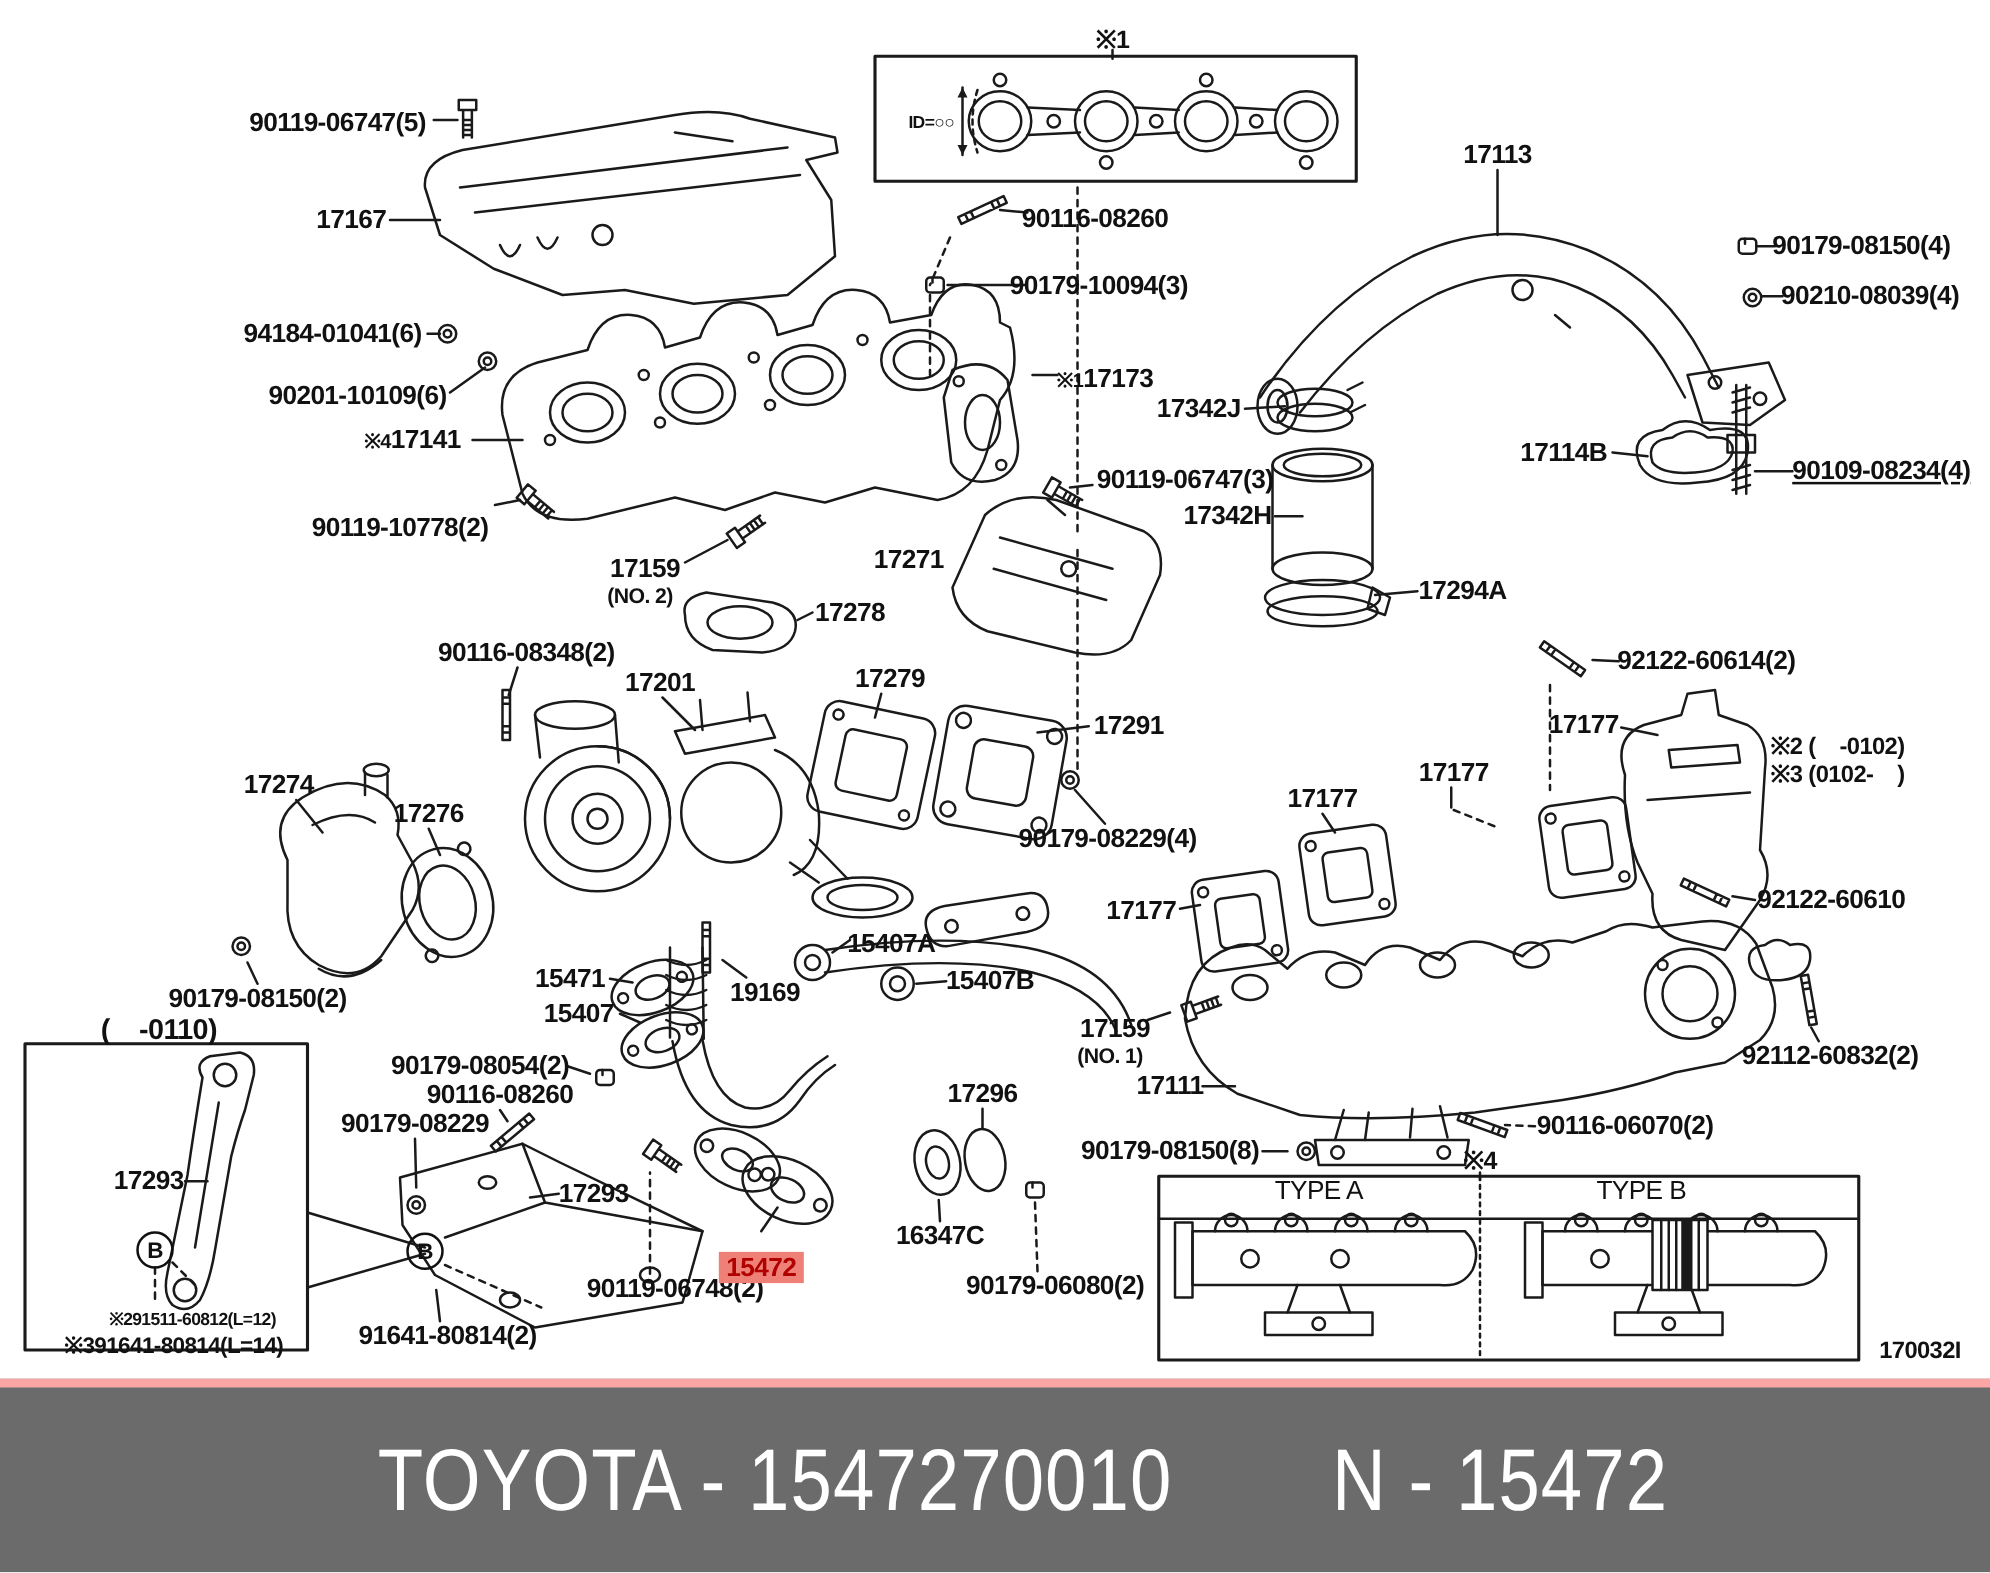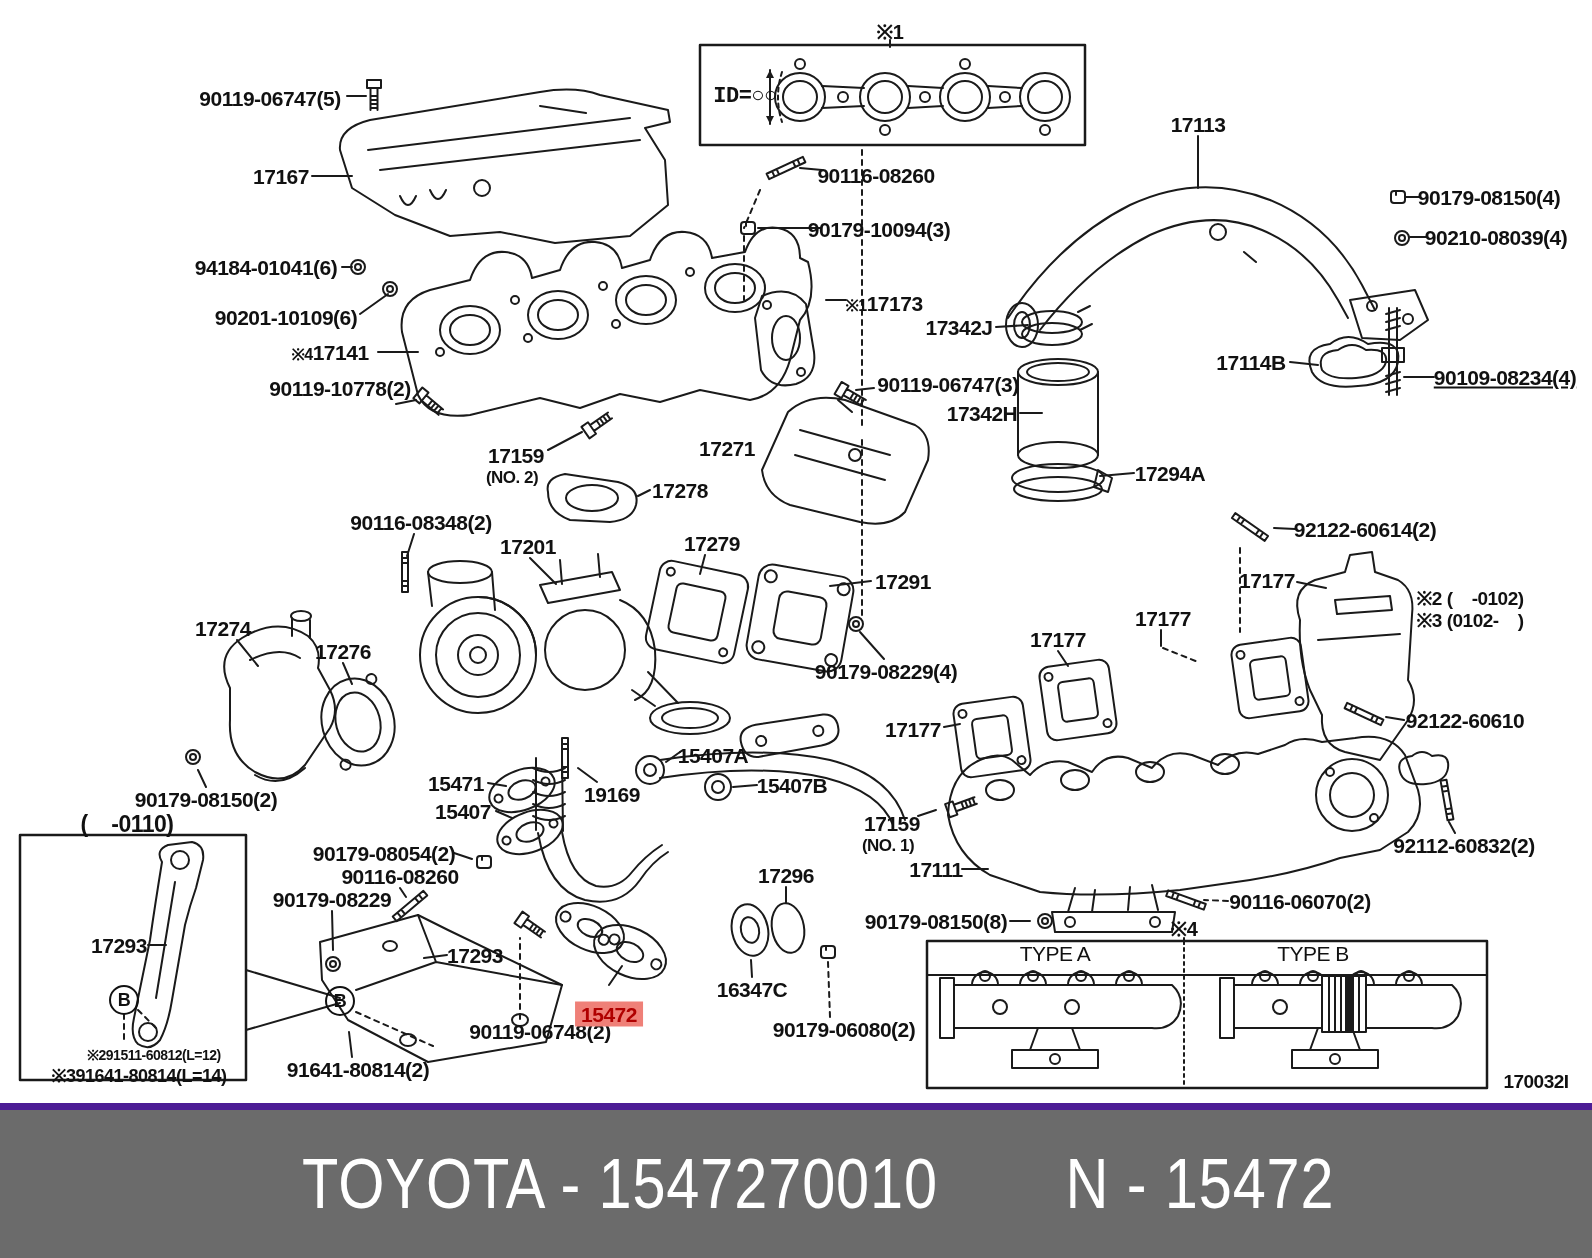--- a/index.html
+++ b/index.html
@@ -7,21 +7,21 @@
         font-family:"Liberation Sans",sans-serif;}
   #art{position:absolute;left:0;top:0;}
   #labels{position:absolute;left:0;top:0;width:1592px;height:1103px;}
   .lbl{position:absolute;transform:translate(-50%,-50%);white-space:nowrap;
        font-weight:bold;font-size:21px;line-height:1;color:#111;letter-spacing:-0.5px;}
   .lbl .pre{font-size:16px;}
   .lbl.circ{border:2px solid #111;border-radius:50%;width:26px;height:26px;
             line-height:26px;text-align:center;padding:0;}
   .lbl.hl{background:#ef8078;color:#b00000;padding:2px 6px;margin-top:16px;}
   #banner{position:absolute;left:0;top:1103px;width:1592px;height:155px;
-          background:#6b6b6b;border-top:7px solid #4c1d95;box-sizing:border-box;}
+          background:#6b6b6b;border-top:7px solid #fca5a5;box-sizing:border-box;}
   .bantext{position:absolute;top:50%;transform:translate(-50%,-50%) scaleX(0.85);
            color:#fff;font-size:70px;font-weight:400;letter-spacing:1px;
            font-family:"Liberation Sans",sans-serif;white-space:nowrap;}
 </style>
 </head>
 <body>
 
 <div id="page">
 
   <svg id="art" width="1592" height="1103" viewBox="0 0 1592 1103" stroke="#1a1a1a" stroke-width="2" fill="none" stroke-linecap="round" stroke-linejoin="round">
@@ -383,37 +383,37 @@
                M1163,648 L1198,662 M356,1012 L433,1046 M138,1010 L158,1030 M124,1014 L124,1044
                M520,1019 L520,938 M830,1017 L828,962 M1228,901 L1204,900
                M760,190 L744,228 M744,236 L744,300"></path>
     </g>
   </svg>
 
   <div id="labels">
       <div class="lbl" style="left: 270px; top: 98px;">90119-06747(5)</div>
       <div class="lbl" style="left: 281px; top: 176px;">17167</div>
       <div class="lbl" style="left: 890px; top: 32px; font-size: 20px;">※1</div>
-      <div class="lbl" style="left: 745px; top: 97px; font-size: 22px; font-family: Liberation Mono, monospace;">ID=○○</div>
+      <div class="lbl" style="left: 745px; top: 97px; font-size: 14px;">ID=○○</div>
       <div class="lbl" style="left: 1198px; top: 124px;">17113</div>
       <div class="lbl" style="left: 1489px; top: 197px;">90179-08150(4)</div>
       <div class="lbl" style="left: 1496px; top: 237px;">90210-08039(4)</div>
       <div class="lbl" style="left: 1251px; top: 362px;">17114B</div>
       <div class="lbl" style="left: 1505px; top: 377px; text-decoration: underline;">90109-08234(4)</div>
       <div class="lbl" style="left: 959px; top: 327px;">17342J</div>
       <div class="lbl" style="left: 948px; top: 384px;">90119-06747(3)</div>
       <div class="lbl" style="left: 982px; top: 413px; text-align: center;">17342H</div>
       <div class="lbl" style="left: 1170px; top: 473px;">17294A</div>
       <div class="lbl" style="left: 876px; top: 175px;">90116-08260</div>
       <div class="lbl" style="left: 879px; top: 229px;">90179-10094(3)</div>
       <div class="lbl" style="left: 884px; top: 303px;"><span class="pre">※1</span>17173</div>
       <div class="lbl" style="left: 266px; top: 267px;">94184-01041(6)</div>
       <div class="lbl" style="left: 286px; top: 317px;">90201-10109(6)</div>
       <div class="lbl" style="left: 330px; top: 352px;"><span class="pre">※4</span>17141</div>
-      <div class="lbl" style="left: 320px; top: 388px; margin-left: 20px;">90119-10778(2)</div>
+      <div class="lbl" style="left: 320px; top: 422px;">90119-10778(2)</div>
       <div class="lbl" style="left: 516px; top: 455px;">17159</div>
       <div class="lbl" style="left: 512px; top: 477px; font-size: 17px;">(NO. 2)</div>
       <div class="lbl" style="left: 727px; top: 448px;">17271</div>
       <div class="lbl" style="left: 680px; top: 490px;">17278</div>
       <div class="lbl" style="left: 421px; top: 522px;">90116-08348(2)</div>
       <div class="lbl" style="left: 528px; top: 546px;">17201</div>
       <div class="lbl" style="left: 712px; top: 543px;">17279</div>
       <div class="lbl" style="left: 903px; top: 581px;">17291</div>
       <div class="lbl" style="left: 886px; top: 671px;">90179-08229(4)</div>
       <div class="lbl" style="left: 223px; top: 628px;">17274</div>

